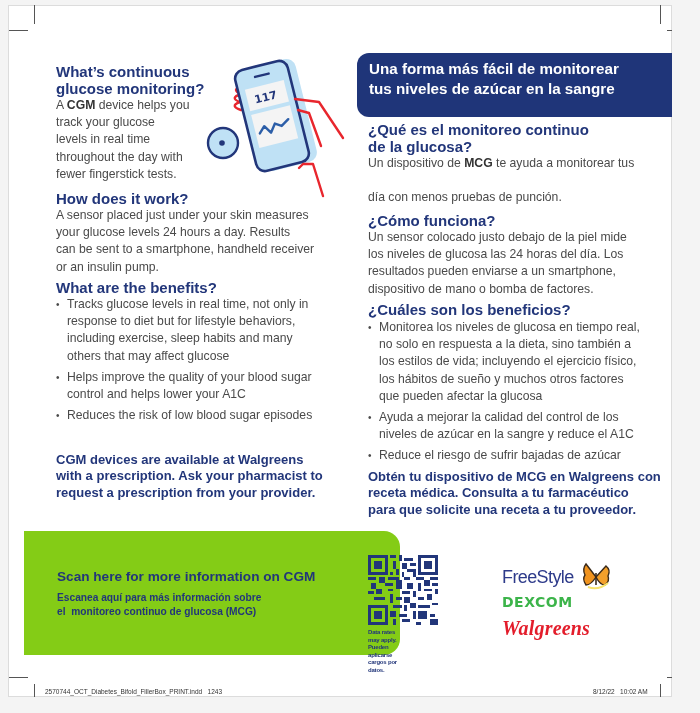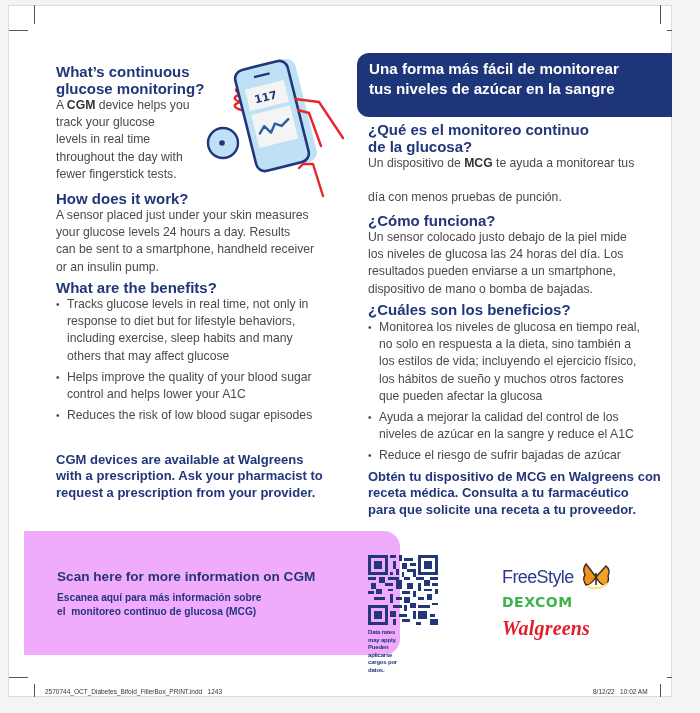--- a/index.html
+++ b/index.html
@@ -7,21 +7,21 @@
   .page{position:absolute;left:8px;top:5px;width:664px;height:692px;background:#ffffff;border:1px solid #dcdcdc;box-sizing:border-box;}
   .crop{position:absolute;background:#555;}
   .body-text{color:#4a4a4a;font-size:12.2px;line-height:17.2px;}
   .h-en{position:absolute;font-weight:bold;color:#22367a;font-size:15px;line-height:17px;margin:0;}
   .p{position:absolute;margin:0;}
   ul.bl{position:absolute;margin:0;padding:0;list-style:none;}
   ul.bl li{position:relative;padding-left:11px;margin-bottom:4px;}
   ul.bl li:before{content:"•";position:absolute;left:0;top:0;color:#4a4a4a;font-size:10px;}
   .es-header{position:absolute;left:357px;top:53px;width:315px;height:64px;background:#1f3579;border-radius:12px 0 0 12px;color:#fff;font-weight:bold;font-size:15.2px;line-height:20px;padding:6px 0 0 12px;box-sizing:border-box;}
   .cta{position:absolute;font-weight:bold;color:#22367a;font-size:13px;line-height:16.3px;margin:0;}
-  .scanbox{position:absolute;left:24px;top:531px;width:376px;height:124px;background:#f0abfc;border-radius:0 16px 16px 0;}
+  .scanbox{position:absolute;left:24px;top:531px;width:376px;height:124px;background:#84cc16;border-radius:0 16px 16px 0;}
   .scan-title{position:absolute;left:33px;top:38px;font-weight:bold;color:#22367a;font-size:13.6px;line-height:16px;}
   .scan-sub{position:absolute;left:33px;top:60px;font-weight:bold;color:#22367a;font-size:10.2px;line-height:13.5px;}
   .qr{position:absolute;left:344px;top:21px;width:70px;height:76px;}
   .qr-note{position:absolute;left:344px;top:98px;font-size:6px;line-height:7.5px;color:#22367a;font-weight:bold;font-family:"Liberation Sans Narrow","Liberation Sans",sans-serif;letter-spacing:-0.2px;}
   .logo-freestyle{position:absolute;left:502px;top:561px;font-size:18px;color:#2d3a8a;letter-spacing:-0.6px;}
   .logo-dexcom{position:absolute;left:502px;top:588px;font-size:20px;font-weight:bold;color:#3cb44a;letter-spacing:0.5px;font-family:"DejaVu Sans",sans-serif;}
   .logo-walgreens{position:absolute;left:502px;top:617px;font-size:20px;font-weight:bold;font-style:italic;color:#e31d2b;font-family:"Liberation Serif",serif;letter-spacing:0.2px;}
   .footer-file{position:absolute;left:45px;top:688px;font-size:6.5px;color:#333;}
   .footer-date{position:absolute;left:593px;top:688px;font-size:6.5px;color:#333;}
 </style>
@@ -108,21 +108,21 @@
   <span>Un dispositivo de </span><b style="color:#333">MCG</b><span> te ayuda a monitorear tus</span><br>
   <br>
   <span>día con menos pruebas de punción.</span>
 </div>
 
 <h2 class="h-en" style="left:368px;top:212px;">¿Cómo funciona?</h2>
 <div class="p body-text" style="left:368px;top:229px;">
   <span>Un sensor colocado justo debajo de la piel mide</span><br>
   <span>los niveles de glucosa las 24 horas del día. Los</span><br>
   <span>resultados pueden enviarse a un smartphone,</span><br>
-  <span>dispositivo de mano o bomba de bajadas.</span>
+  <span>dispositivo de mano o bomba de factores.</span>
 </div>
 
 <h2 class="h-en" style="left:368px;top:301px;">¿Cuáles son los beneficios?</h2>
 <ul class="bl body-text" style="left:368px;top:319px;width:274px;">
   <li>Monitorea los niveles de glucosa en tiempo real, no solo en respuesta a la dieta, sino también a los estilos de vida; incluyendo el ejercicio físico, los hábitos de sueño y muchos otros factores que pueden afectar la glucosa</li>
   <li>Ayuda a mejorar la calidad del control de los niveles de azúcar en la sangre y reduce el A1C</li>
   <li>Reduce el riesgo de sufrir bajadas de azúcar</li>
 </ul>
 
 <div class="cta" style="left:368px;top:469px;">

